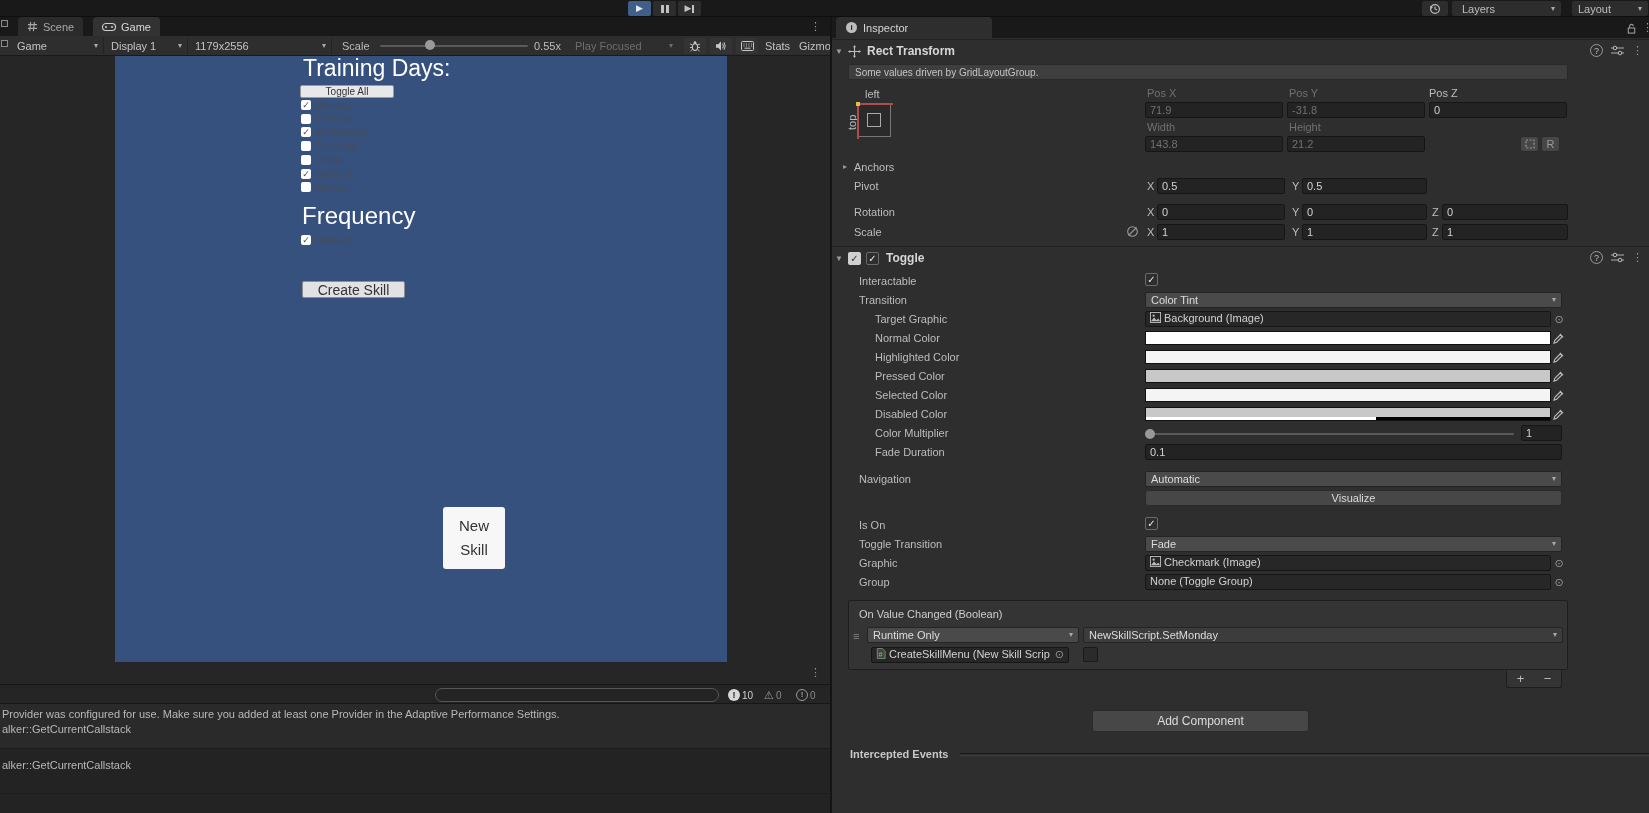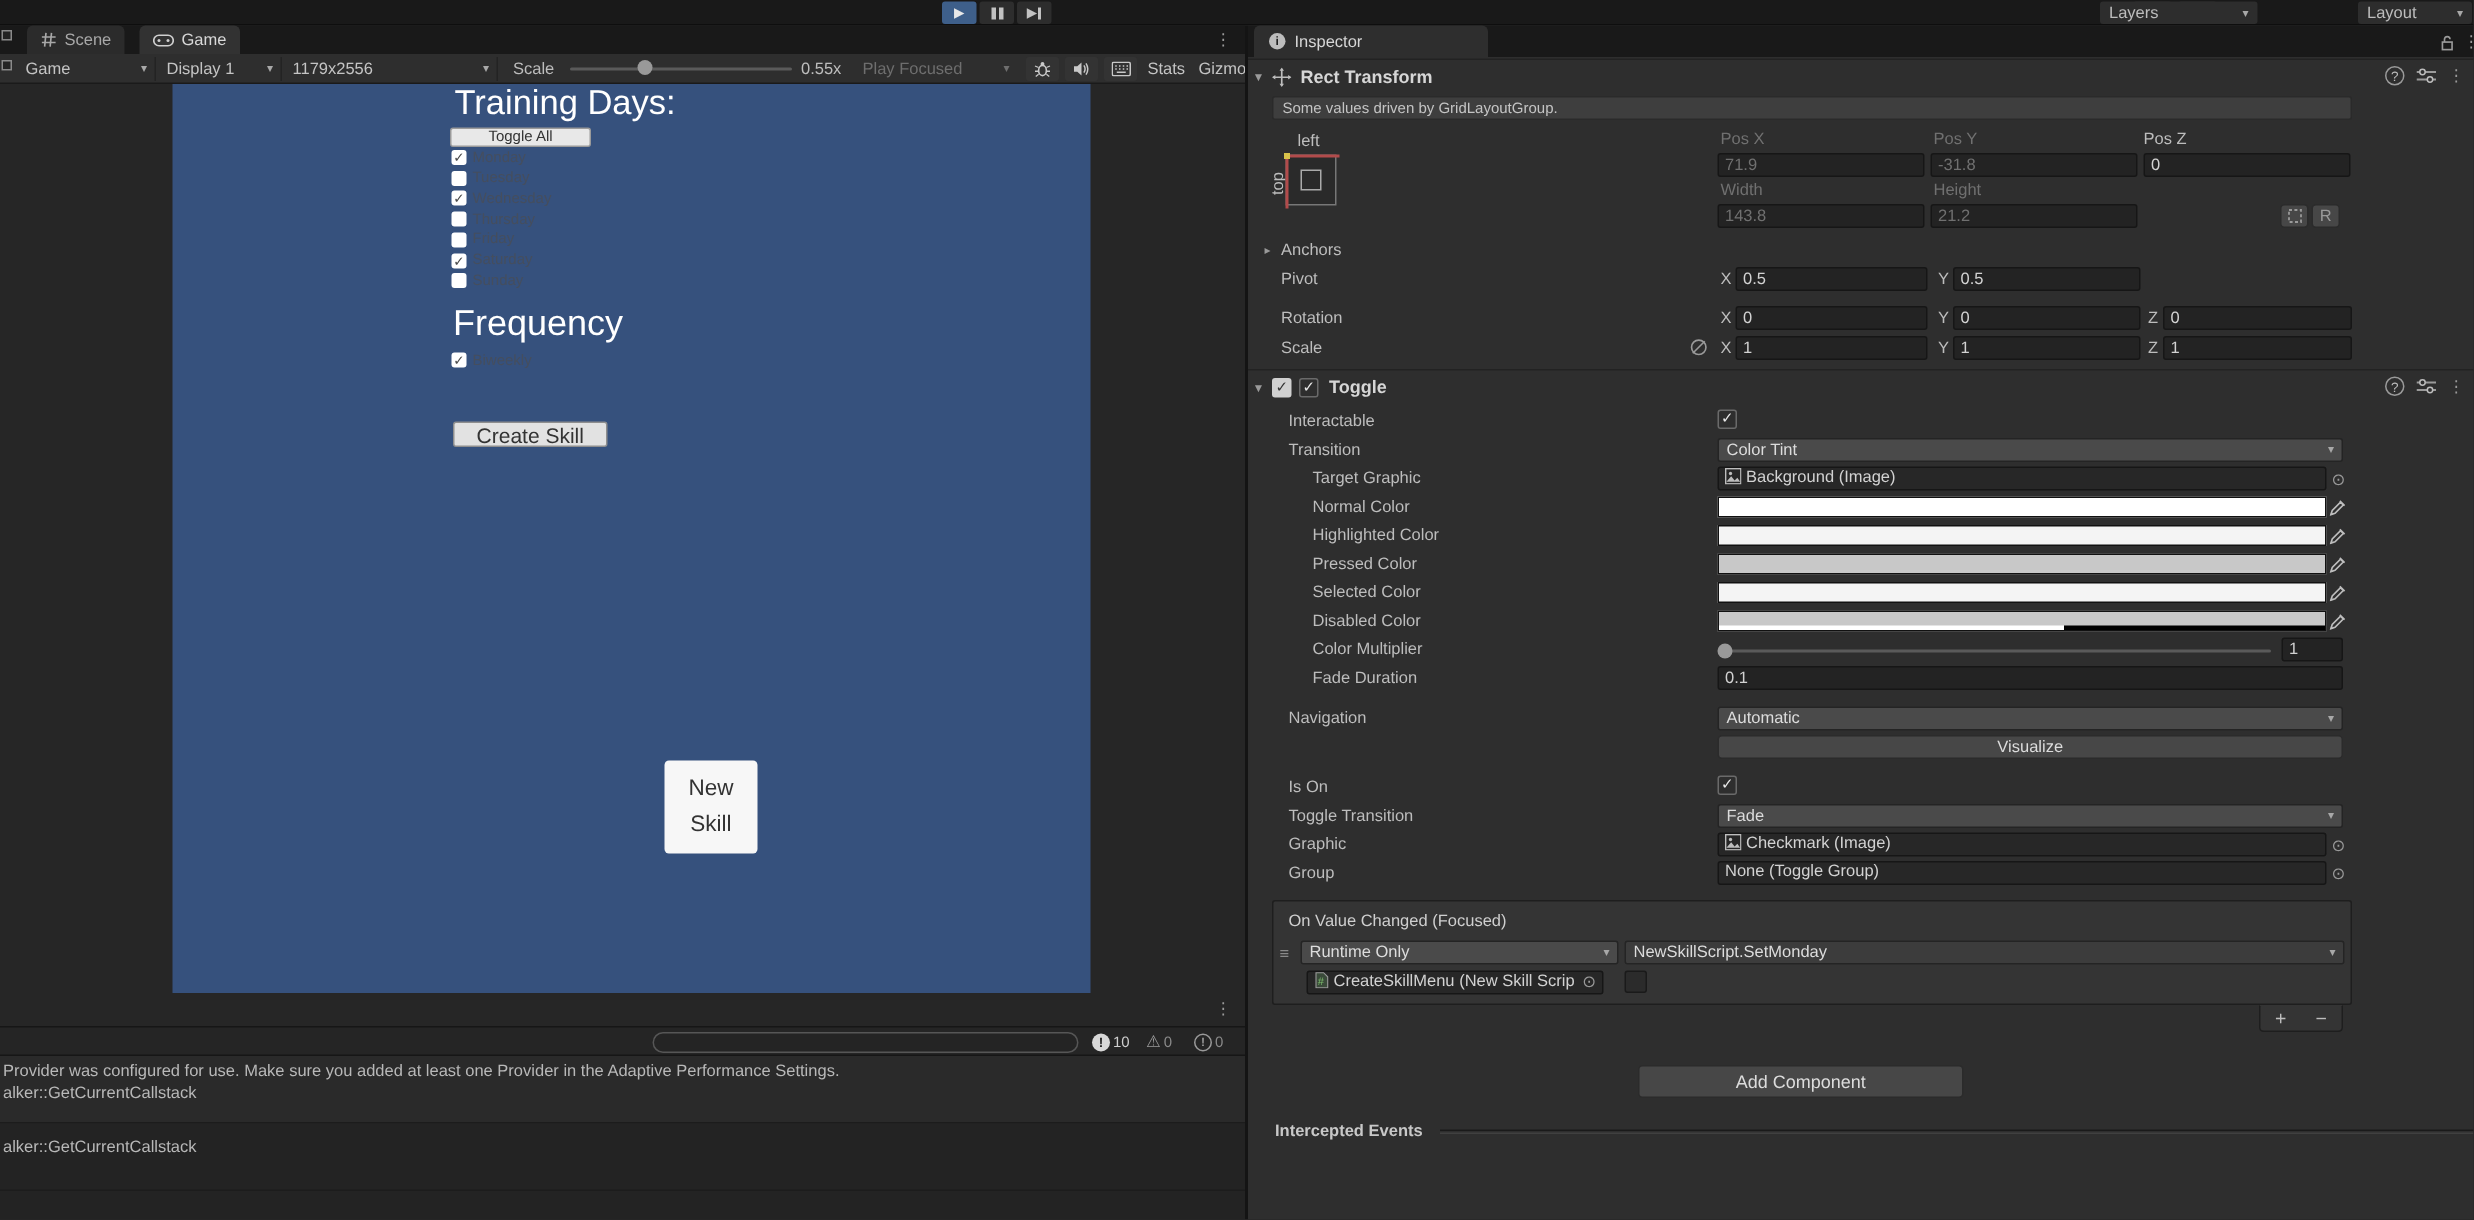--- a/index.html
+++ b/index.html
@@ -133,21 +133,21 @@
       <path d="M6 3.5 L6 6 L8 7" fill="none" stroke="#bdbdbd" stroke-width="1.1"></path>
       <path d="M1 3 L2 6 L4 4 Z" fill="#bdbdbd"></path>
     </svg>
   </div>
   <div class="tb-btn" style="left:1452px;width:26px">
     <svg width="12" height="12" viewBox="0 0 12 12">
       <circle cx="5" cy="5" r="3.3" fill="none" stroke="#bdbdbd" stroke-width="1.3"></circle>
       <line x1="7.6" y1="7.6" x2="11" y2="11" stroke="#bdbdbd" stroke-width="1.4"></line>
     </svg>
   </div>
-  <div class="top-dd" style="left:1400px;width:105px">
+  <div class="top-dd" style="left:1456px;width:105px">
     <span>Layers</span>
     <span class="arrow" style="margin-left:auto">▾</span>
   </div>
   <div class="top-dd" style="left:1572px;width:76px">
     <span>Layout</span>
     <span class="arrow" style="margin-left:auto">▾</span>
   </div>
 </div>
 
 <div id="left-area">
@@ -507,21 +507,21 @@
   </div>
   <span class="picker" style="left:721px;top:538px">⊙</span>
 
   <span class="lbl" style="left:27px;top:559px">Group</span>
   <div class="objfield" style="left:313px;top:557px;width:406px">
     <span>None (Toggle Group)</span>
   </div>
   <span class="picker" style="left:721px;top:557px">⊙</span>
 
   <div class="event-box" style="left:16px;top:583px;width:720px;height:70px">
-    <span class="ev-title" style="left:10px;top:7px">On Value Changed (Focused)</span>
+    <span class="ev-title" style="left:10px;top:7px">On Value Changed (Boolean)</span>
     <span class="drag-handle" style="left:4px;top:29px">≡</span>
     <div class="dd" style="left:18px;top:26px;width:212px;background:#4a4a4a">
       <span>Runtime Only</span>
       <span class="arrow">▾</span>
     </div>
     <div class="dd" style="left:234px;top:26px;width:480px;background:#3c3c3c">
       <span>NewSkillScript.SetMonday</span>
       <span class="arrow">▾</span>
     </div>
     <div class="objfield" style="left:22px;top:46px;width:198px">

